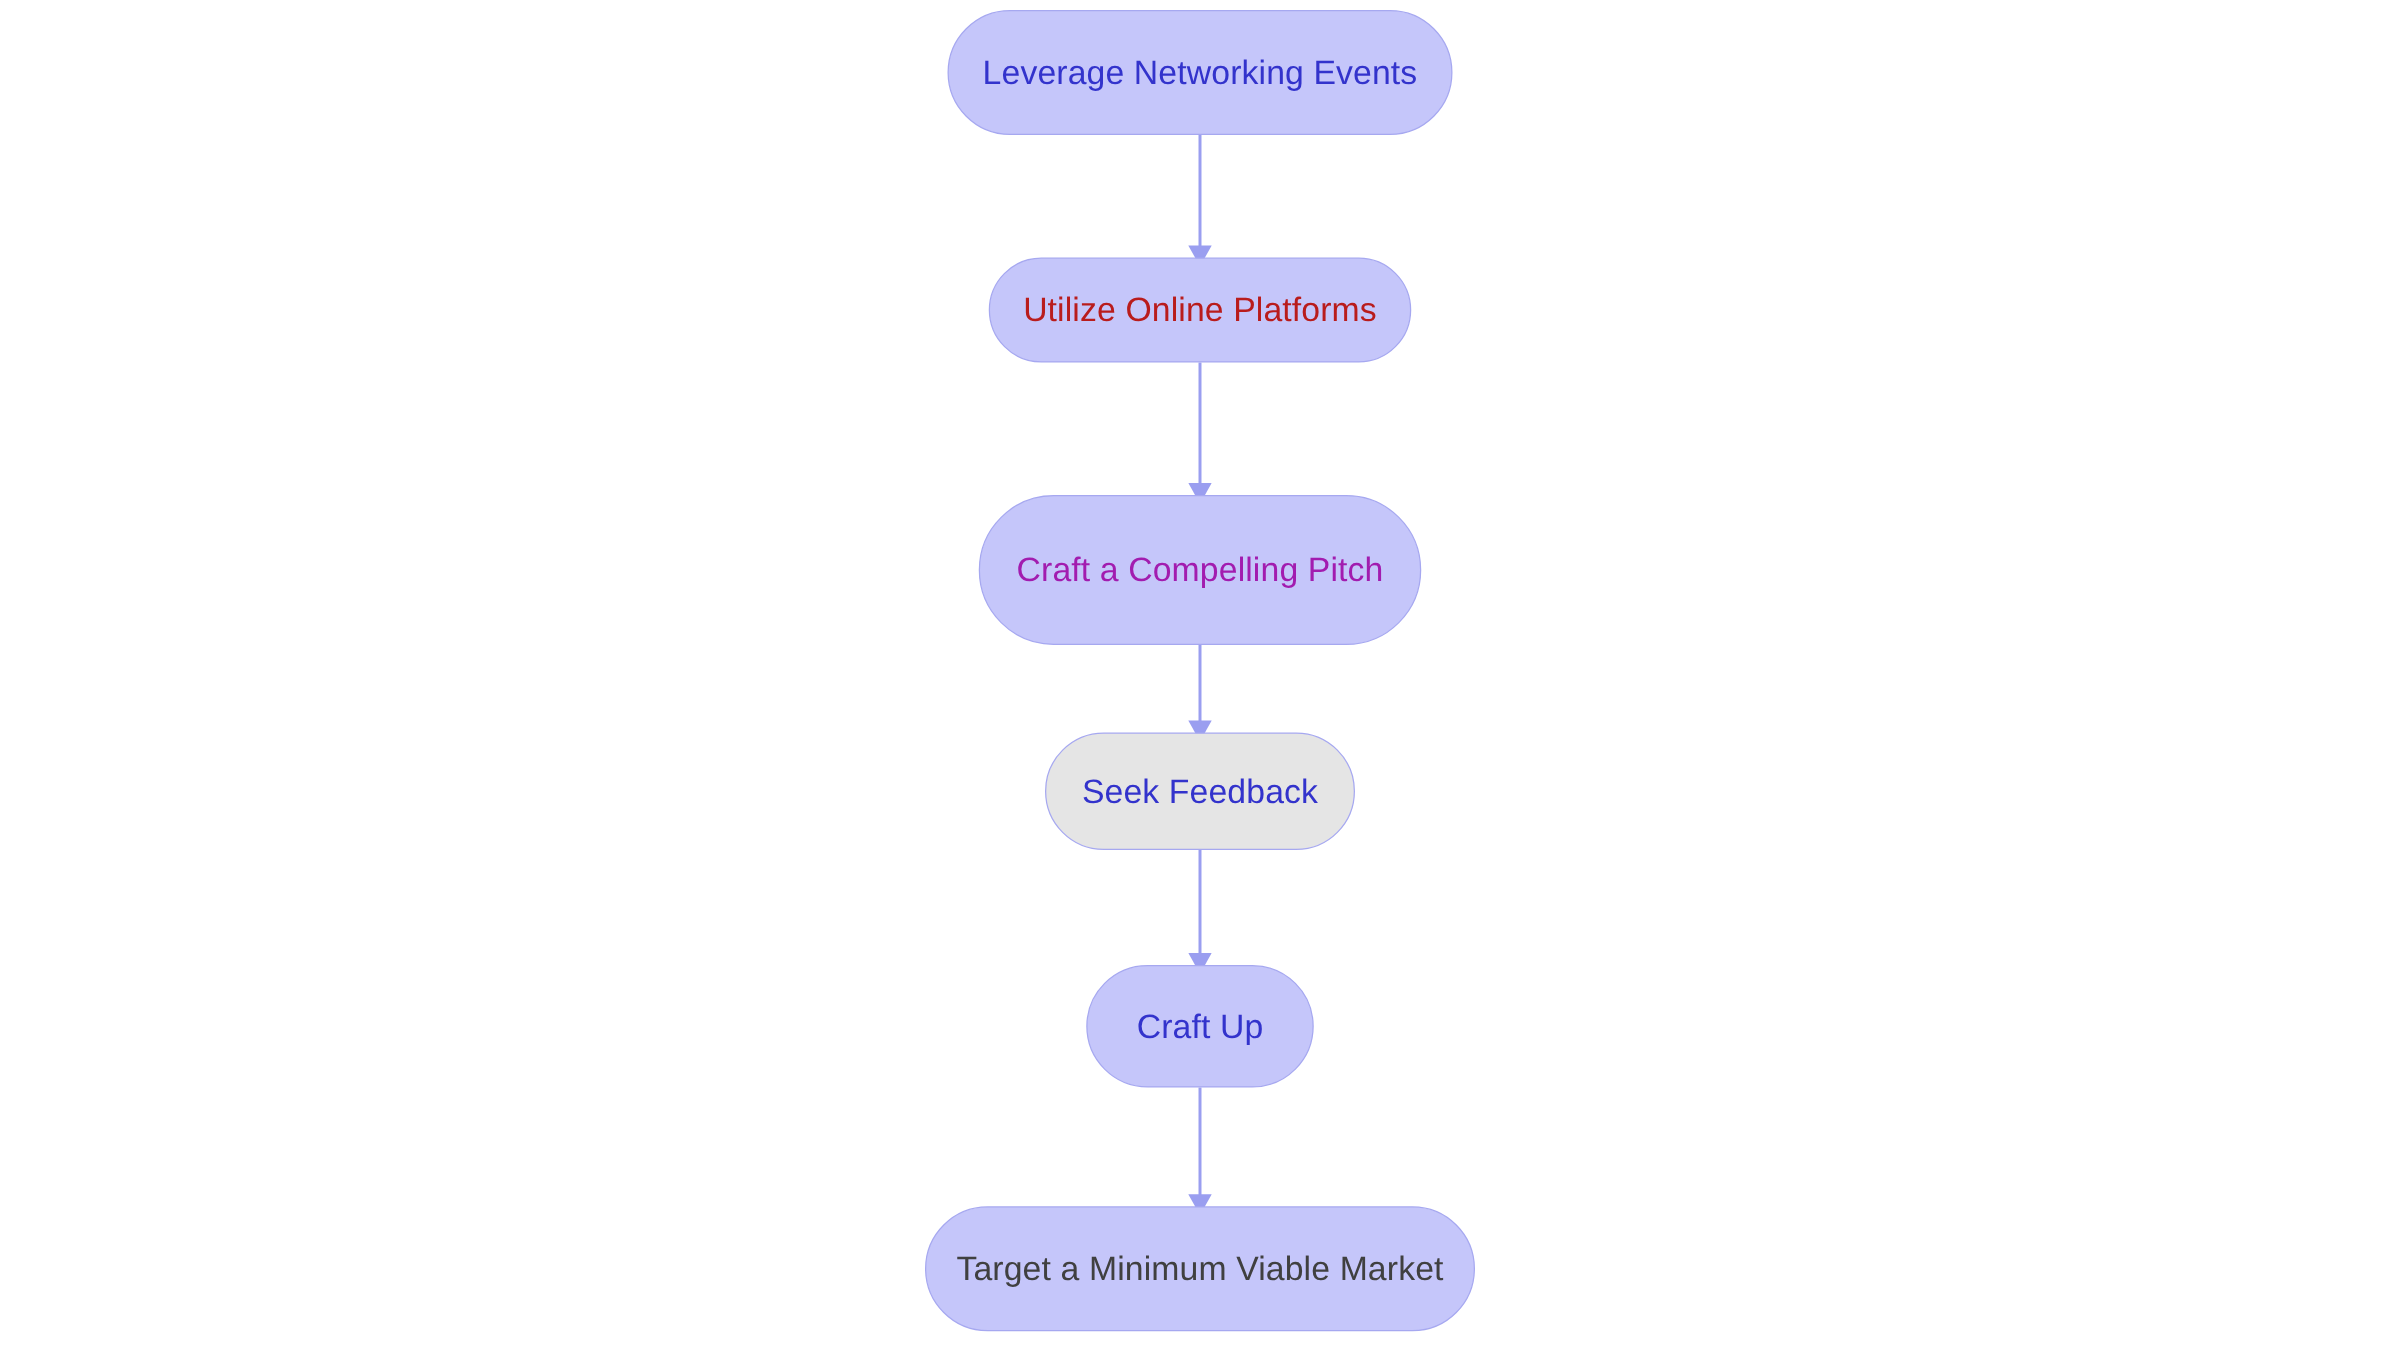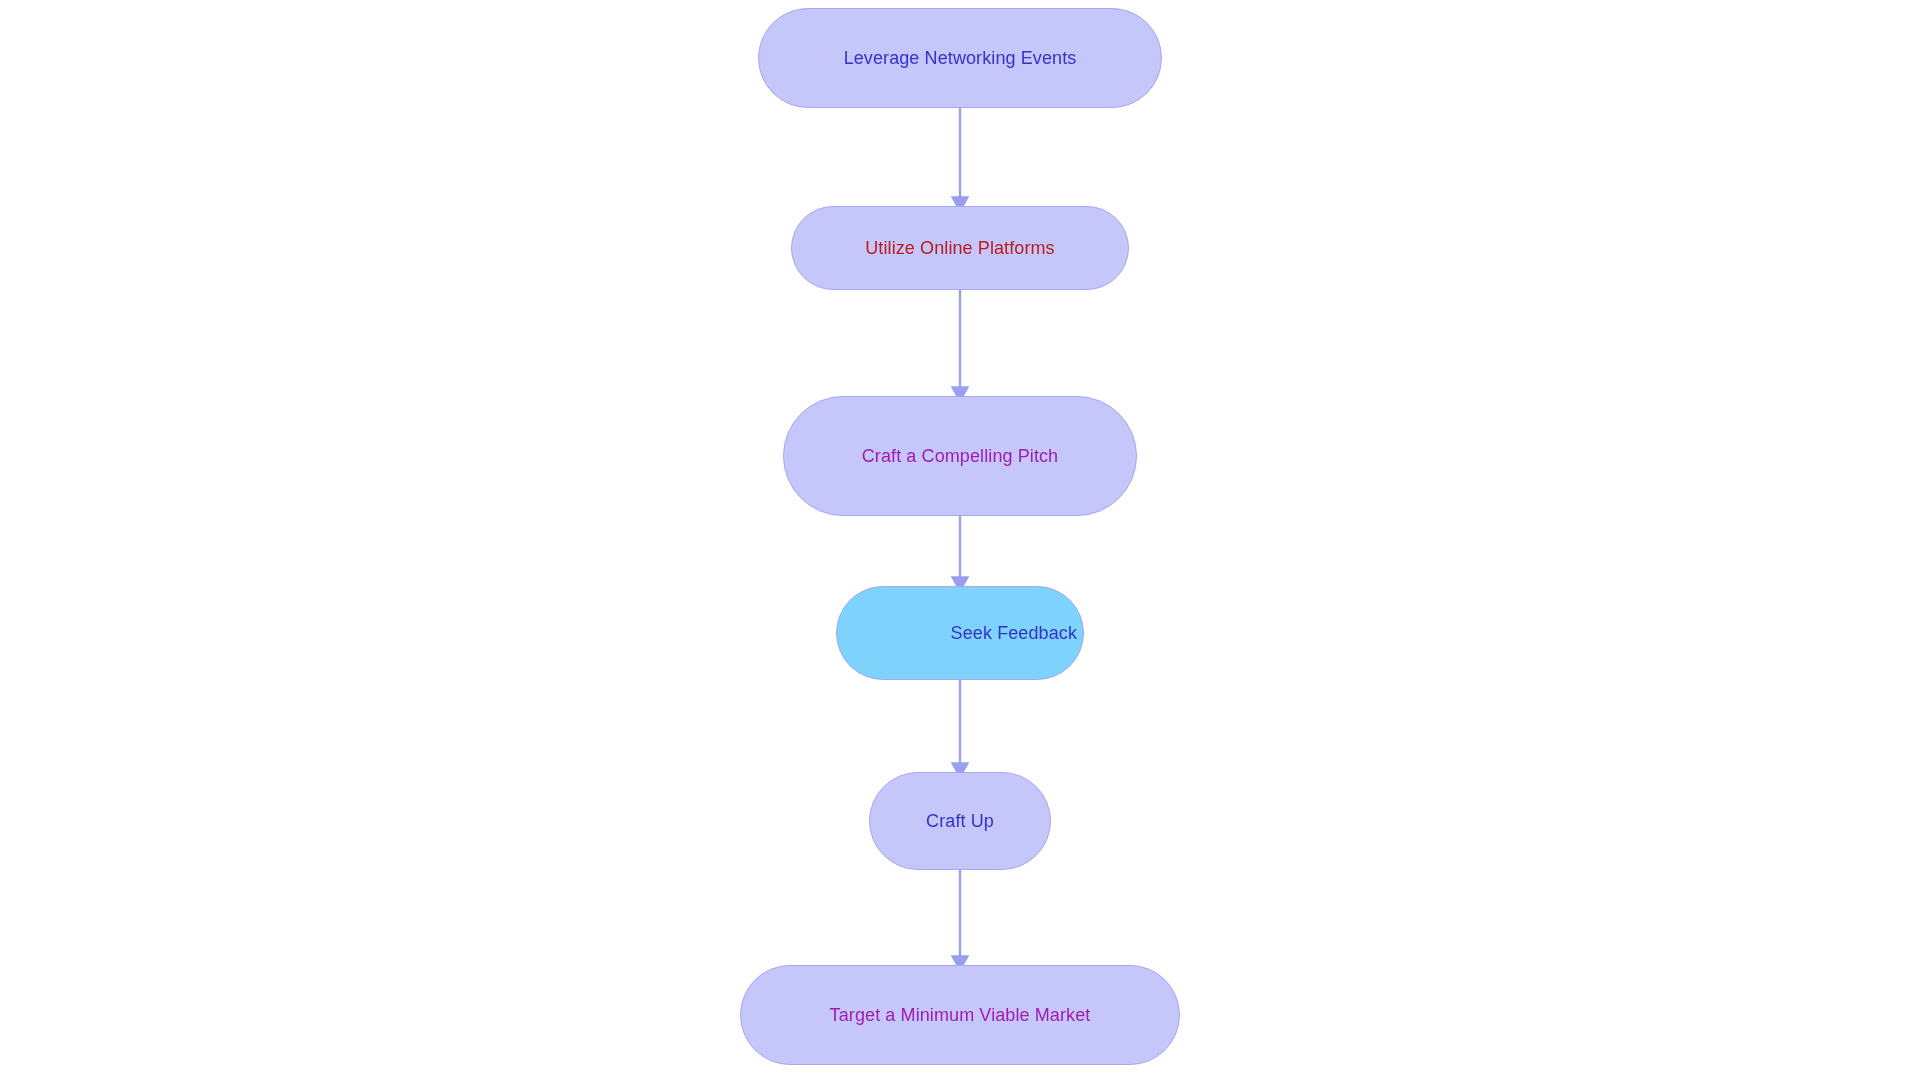--- a/index.html
+++ b/index.html
@@ -31,21 +31,21 @@
   .node {
     position: absolute;
     box-sizing: border-box;
     display: flex;
     align-items: center;
     justify-content: center;
     background: #c5c6fa;
     border: 1.3px solid #a6a8f0;
     border-radius: 999px;
     color: #3333cc;
-    font-size: 18px;
+    font-size: 27px;
     font-weight: 400;
     letter-spacing: 0.1px;
     white-space: nowrap;
     line-height: 1;
     text-align: center;
   }
   .node-label {
     display: block;
     padding: 0 6px;
   }
@@ -73,24 +73,24 @@
   <div id="nodes-group">
       <div class="node" style="left: 758px; top: 8px; width: 404px; height: 100px; background: rgb(197, 198, 250); border-color: rgb(166, 168, 240); color: rgb(51, 51, 204);">
         <span class="node-label">Leverage Networking Events</span>
       </div>
       <div class="node" style="left: 791px; top: 206px; width: 338px; height: 84px; background: rgb(197, 198, 250); border-color: rgb(166, 168, 240); color: #b91c1c;">
         <span class="node-label">Utilize Online Platforms</span>
       </div>
       <div class="node" style="left: 783px; top: 396px; width: 354px; height: 120px; background: rgb(197, 198, 250); border-color: rgb(166, 168, 240); color: #a21caf;">
         <span class="node-label">Craft a Compelling Pitch</span>
       </div>
-      <div class="node" style="left: 836px; top: 586px; width: 248px; height: 94px; background: #7dd3fc; border-color: rgb(166, 168, 240); color: rgb(51, 51, 204); justify-content: flex-end;">
+      <div class="node" style="left: 836px; top: 586px; width: 248px; height: 94px; background: #e5e5e5; border-color: rgb(166, 168, 240); color: rgb(51, 51, 204);">
         <span class="node-label">Seek Feedback</span>
       </div>
       <div class="node" style="left: 869px; top: 772px; width: 182px; height: 98px; background: rgb(197, 198, 250); border-color: rgb(166, 168, 240); color: rgb(51, 51, 204);">
         <span class="node-label">Craft Up</span>
       </div>
-      <div class="node" style="left: 740px; top: 965px; width: 440px; height: 100px; background: rgb(197, 198, 250); border-color: rgb(166, 168, 240); color: #a21caf;">
+      <div class="node" style="left: 740px; top: 965px; width: 440px; height: 100px; background: rgb(197, 198, 250); border-color: rgb(166, 168, 240); color: #404040;">
         <span class="node-label">Target a Minimum Viable Market</span>
       </div>
     </div>
 
 </div>
 
 </body></html>

